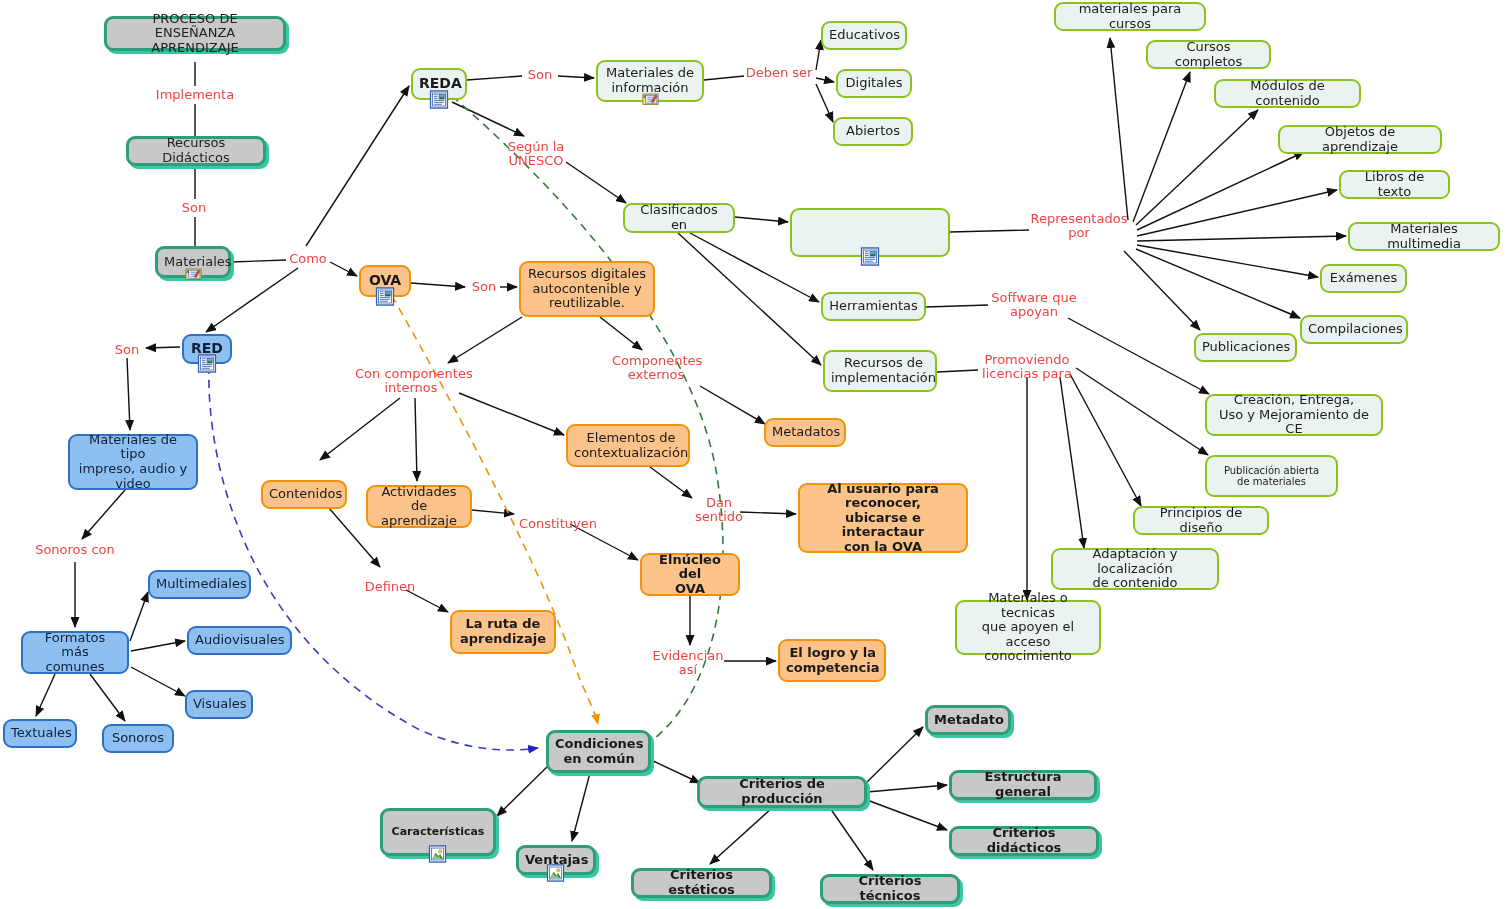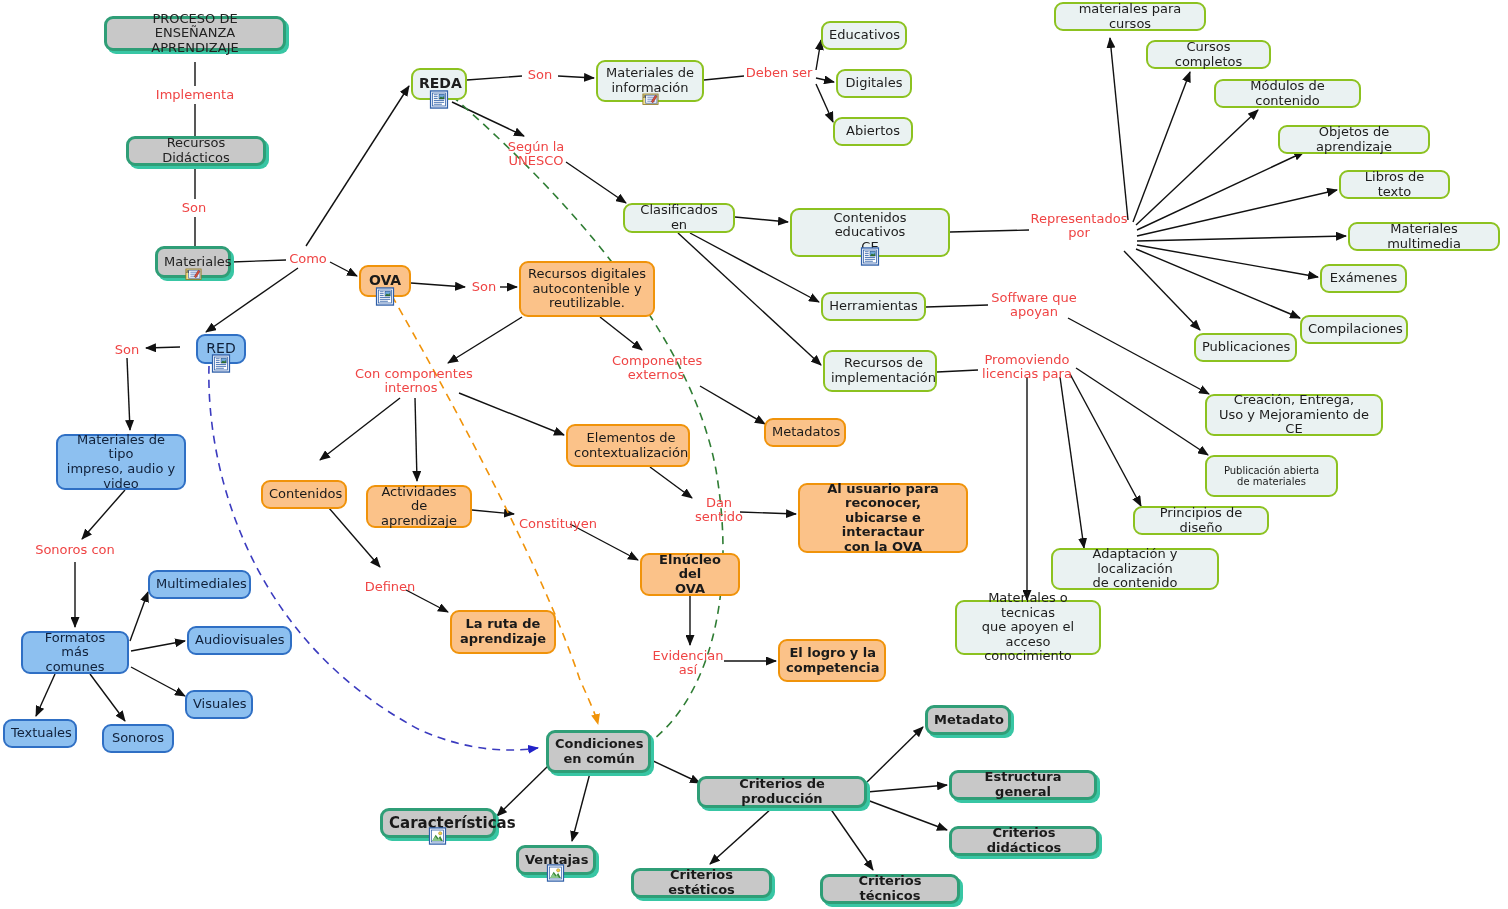--- a/index.html
+++ b/index.html
@@ -13,21 +13,21 @@
   .n-teal{background:#c8c8c8;border:3px solid #2f9e77;color:#1a1a1a;
           box-shadow:3px 3px 0 0 #38c6a4;font-weight:700;}
   .n-teal.plain{font-weight:400;color:#222;}
   
   .n-green{background:#eaf2f2;border:2.5px solid #8cc220;color:#1d1d1d;font-weight:400;}
   
   .n-orange{background:#fbc289;border:2.5px solid #f0930a;color:#1a1a1a;font-weight:400;}
   .n-orange.b{font-weight:700;}
   
   .n-blue{background:#8dc0f0;border:2.5px solid #2f6fc4;color:#10203a;font-weight:400;}
-  .n-blue.b{font-weight:400;margin-left:14px;}
+  .n-blue.b{font-weight:700;}
   
   .linklbl{position:absolute;text-align:center;color:#ef4444;line-height:1.1;
            font-size:13px;white-space:nowrap;background:transparent;}
   .ic{position:absolute;width:19px;height:19px;left:50%;transform:translateX(-50%);bottom:-11px;}
   .ic svg{display:block}
 </style>
 </head>
 <body>
 
 <div id="map">
@@ -221,21 +221,20 @@
       <div class="node n-green" style="left: 836px; top: 69px; width: 76px; height: 29px; font-size: 13px;">
         <span class="lbl">Digitales</span>
       </div>
       <div class="node n-green" style="left: 833px; top: 117px; width: 80px; height: 29px; font-size: 13px;">
         <span class="lbl">Abiertos</span>
       </div>
       <div class="node n-green" style="left: 623px; top: 203px; width: 112px; height: 30px; font-size: 13px;">
         <span class="lbl">Clasificados en</span>
       </div>
       <div class="node n-green" style="left: 790px; top: 208px; width: 160px; height: 49px; font-size: 13px;">
-        <span class="lbl">Contenidos educativos<br>CE</span>
         <span class="ic">
           <svg viewBox="0 0 20 20" width="19" height="19">
             <rect x="1" y="1" width="18" height="18" fill="#eef3fb" stroke="#2f5fa8" stroke-width="1.4"></rect>
             <rect x="3.2" y="3.2" width="13.6" height="13.6" fill="#fff" stroke="#2f5fa8" stroke-width="0.8"></rect>
             <rect x="10" y="4.5" width="5.5" height="5" fill="#6fa8dc" stroke="#1c4a86" stroke-width="0.6"></rect>
             <path d="M10,9.5 L12,6.8 L13.4,8.2 L14.6,6.3 L15.5,9.5 Z" fill="#2c6b2c"></path>
             <g stroke="#2f5fa8" stroke-width="0.9">
               <line x1="4.6" y1="5" x2="8.6" y2="5"></line>
               <line x1="4.6" y1="7" x2="8.6" y2="7"></line>
               <line x1="4.6" y1="9" x2="8.6" y2="9"></line>
@@ -254,21 +253,21 @@
       </div>
       <div class="node n-green" style="left: 1054px; top: 2px; width: 152px; height: 29px; font-size: 13px;">
         <span class="lbl">materiales para cursos</span>
       </div>
       <div class="node n-green" style="left: 1146px; top: 40px; width: 125px; height: 29px; font-size: 13px;">
         <span class="lbl">Cursos completos</span>
       </div>
       <div class="node n-green" style="left: 1214px; top: 79px; width: 147px; height: 29px; font-size: 13px;">
         <span class="lbl">Módulos de contenido</span>
       </div>
-      <div class="node n-green" style="left: 1278px; top: 125px; width: 152px; height: 29px; font-size: 13px;">
+      <div class="node n-green" style="left: 1278px; top: 125px; width: 164px; height: 29px; font-size: 13px;">
         <span class="lbl">Objetos de aprendizaje</span>
       </div>
       <div class="node n-green" style="left: 1339px; top: 170px; width: 111px; height: 29px; font-size: 13px;">
         <span class="lbl">Libros de texto</span>
       </div>
       <div class="node n-green" style="left: 1348px; top: 222px; width: 152px; height: 29px; font-size: 13px;">
         <span class="lbl">Materiales multimedia</span>
       </div>
       <div class="node n-green" style="left: 1320px; top: 264px; width: 87px; height: 29px; font-size: 13px;">
         <span class="lbl">Exámenes</span>
@@ -352,21 +351,21 @@
               <line x1="4.6" y1="5" x2="8.6" y2="5"></line>
               <line x1="4.6" y1="7" x2="8.6" y2="7"></line>
               <line x1="4.6" y1="9" x2="8.6" y2="9"></line>
               <line x1="4.6" y1="11" x2="15.4" y2="11"></line>
               <line x1="4.6" y1="13" x2="15.4" y2="13"></line>
               <line x1="4.6" y1="15" x2="13" y2="15"></line>
             </g>
           </svg>
         </span>
       </div>
-      <div class="node n-blue" style="left: 56px; top: 434px; width: 130px; height: 56px; font-size: 13px;">
+      <div class="node n-blue" style="left: 68px; top: 434px; width: 130px; height: 56px; font-size: 13px;">
         <span class="lbl">Materiales de tipo<br>impreso, audio y<br>video</span>
       </div>
       <div class="node n-blue" style="left: 21px; top: 631px; width: 108px; height: 43px; font-size: 13px;">
         <span class="lbl">Formatos más<br>comunes</span>
       </div>
       <div class="node n-blue" style="left: 148px; top: 570px; width: 103px; height: 29px; font-size: 13px;">
         <span class="lbl">Multimediales</span>
       </div>
       <div class="node n-blue" style="left: 187px; top: 626px; width: 105px; height: 29px; font-size: 13px;">
         <span class="lbl">Audiovisuales</span>
@@ -376,21 +375,21 @@
       </div>
       <div class="node n-blue" style="left: 3px; top: 719px; width: 74px; height: 29px; font-size: 13px;">
         <span class="lbl">Textuales</span>
       </div>
       <div class="node n-blue" style="left: 102px; top: 724px; width: 72px; height: 29px; font-size: 13px;">
         <span class="lbl">Sonoros</span>
       </div>
       <div class="node n-teal" style="left: 546px; top: 730px; width: 105px; height: 43px; font-size: 13px;">
         <span class="lbl">Condiciones<br>en común</span>
       </div>
-      <div class="node n-teal" style="left: 380px; top: 808px; width: 116px; height: 30px; font-size: 15px;">
+      <div class="node n-teal" style="left: 380px; top: 808px; width: 116px; height: 48px; font-size: 11px;">
         <span class="lbl">Características</span>
         <span class="ic">
           <svg viewBox="0 0 20 20" width="18" height="18">
             <rect x="1" y="1" width="18" height="18" fill="#eef3fb" stroke="#2f5fa8" stroke-width="1.4"></rect>
             <rect x="3.4" y="3.4" width="13.2" height="13.2" fill="#ffffff" stroke="#2f5fa8" stroke-width="0.8"></rect>
             <circle cx="13" cy="7" r="1.8" fill="#f2d24a" stroke="#8a7320" stroke-width="0.5"></circle>
             <path d="M4,15.5 L8,8.5 L11,12.5 L13,10 L16,15.5 Z" fill="#3a8a3a"></path>
             <path d="M4,15.5 L7.5,10.5 L10,14 L11.5,12 L14,15.5 Z" fill="#9ed49e" opacity="0.8"></path>
           </svg>
         </span>

